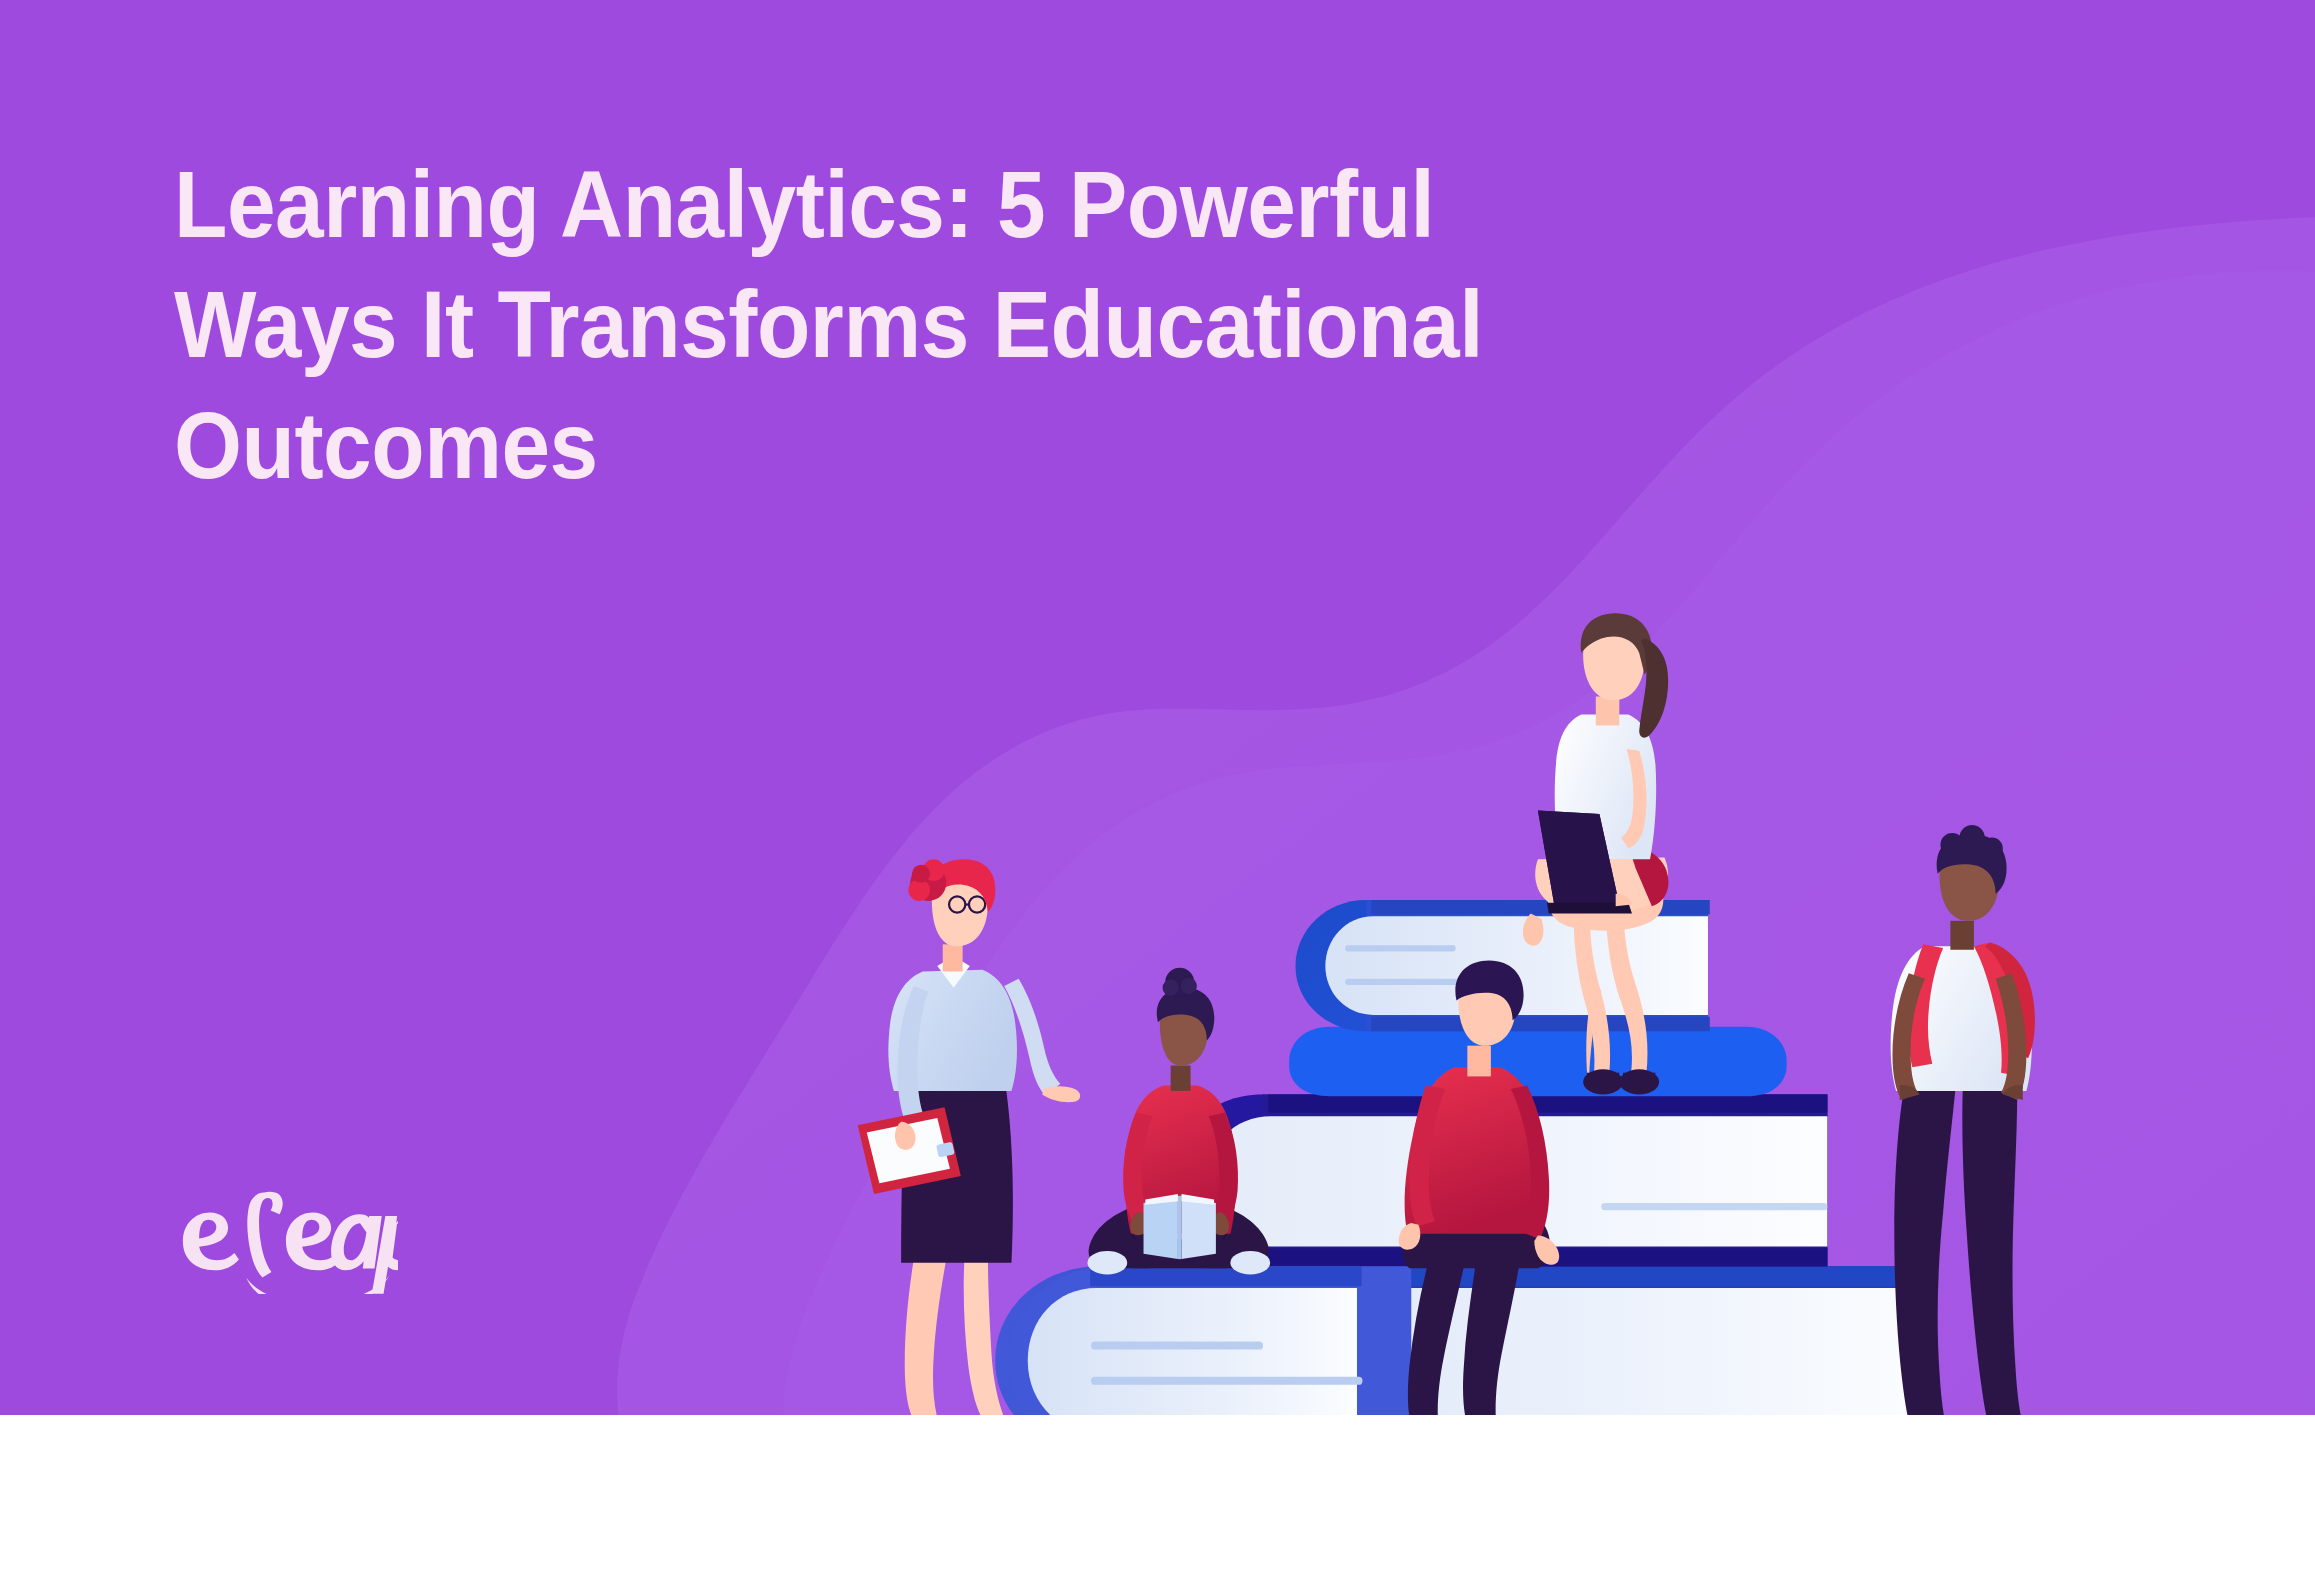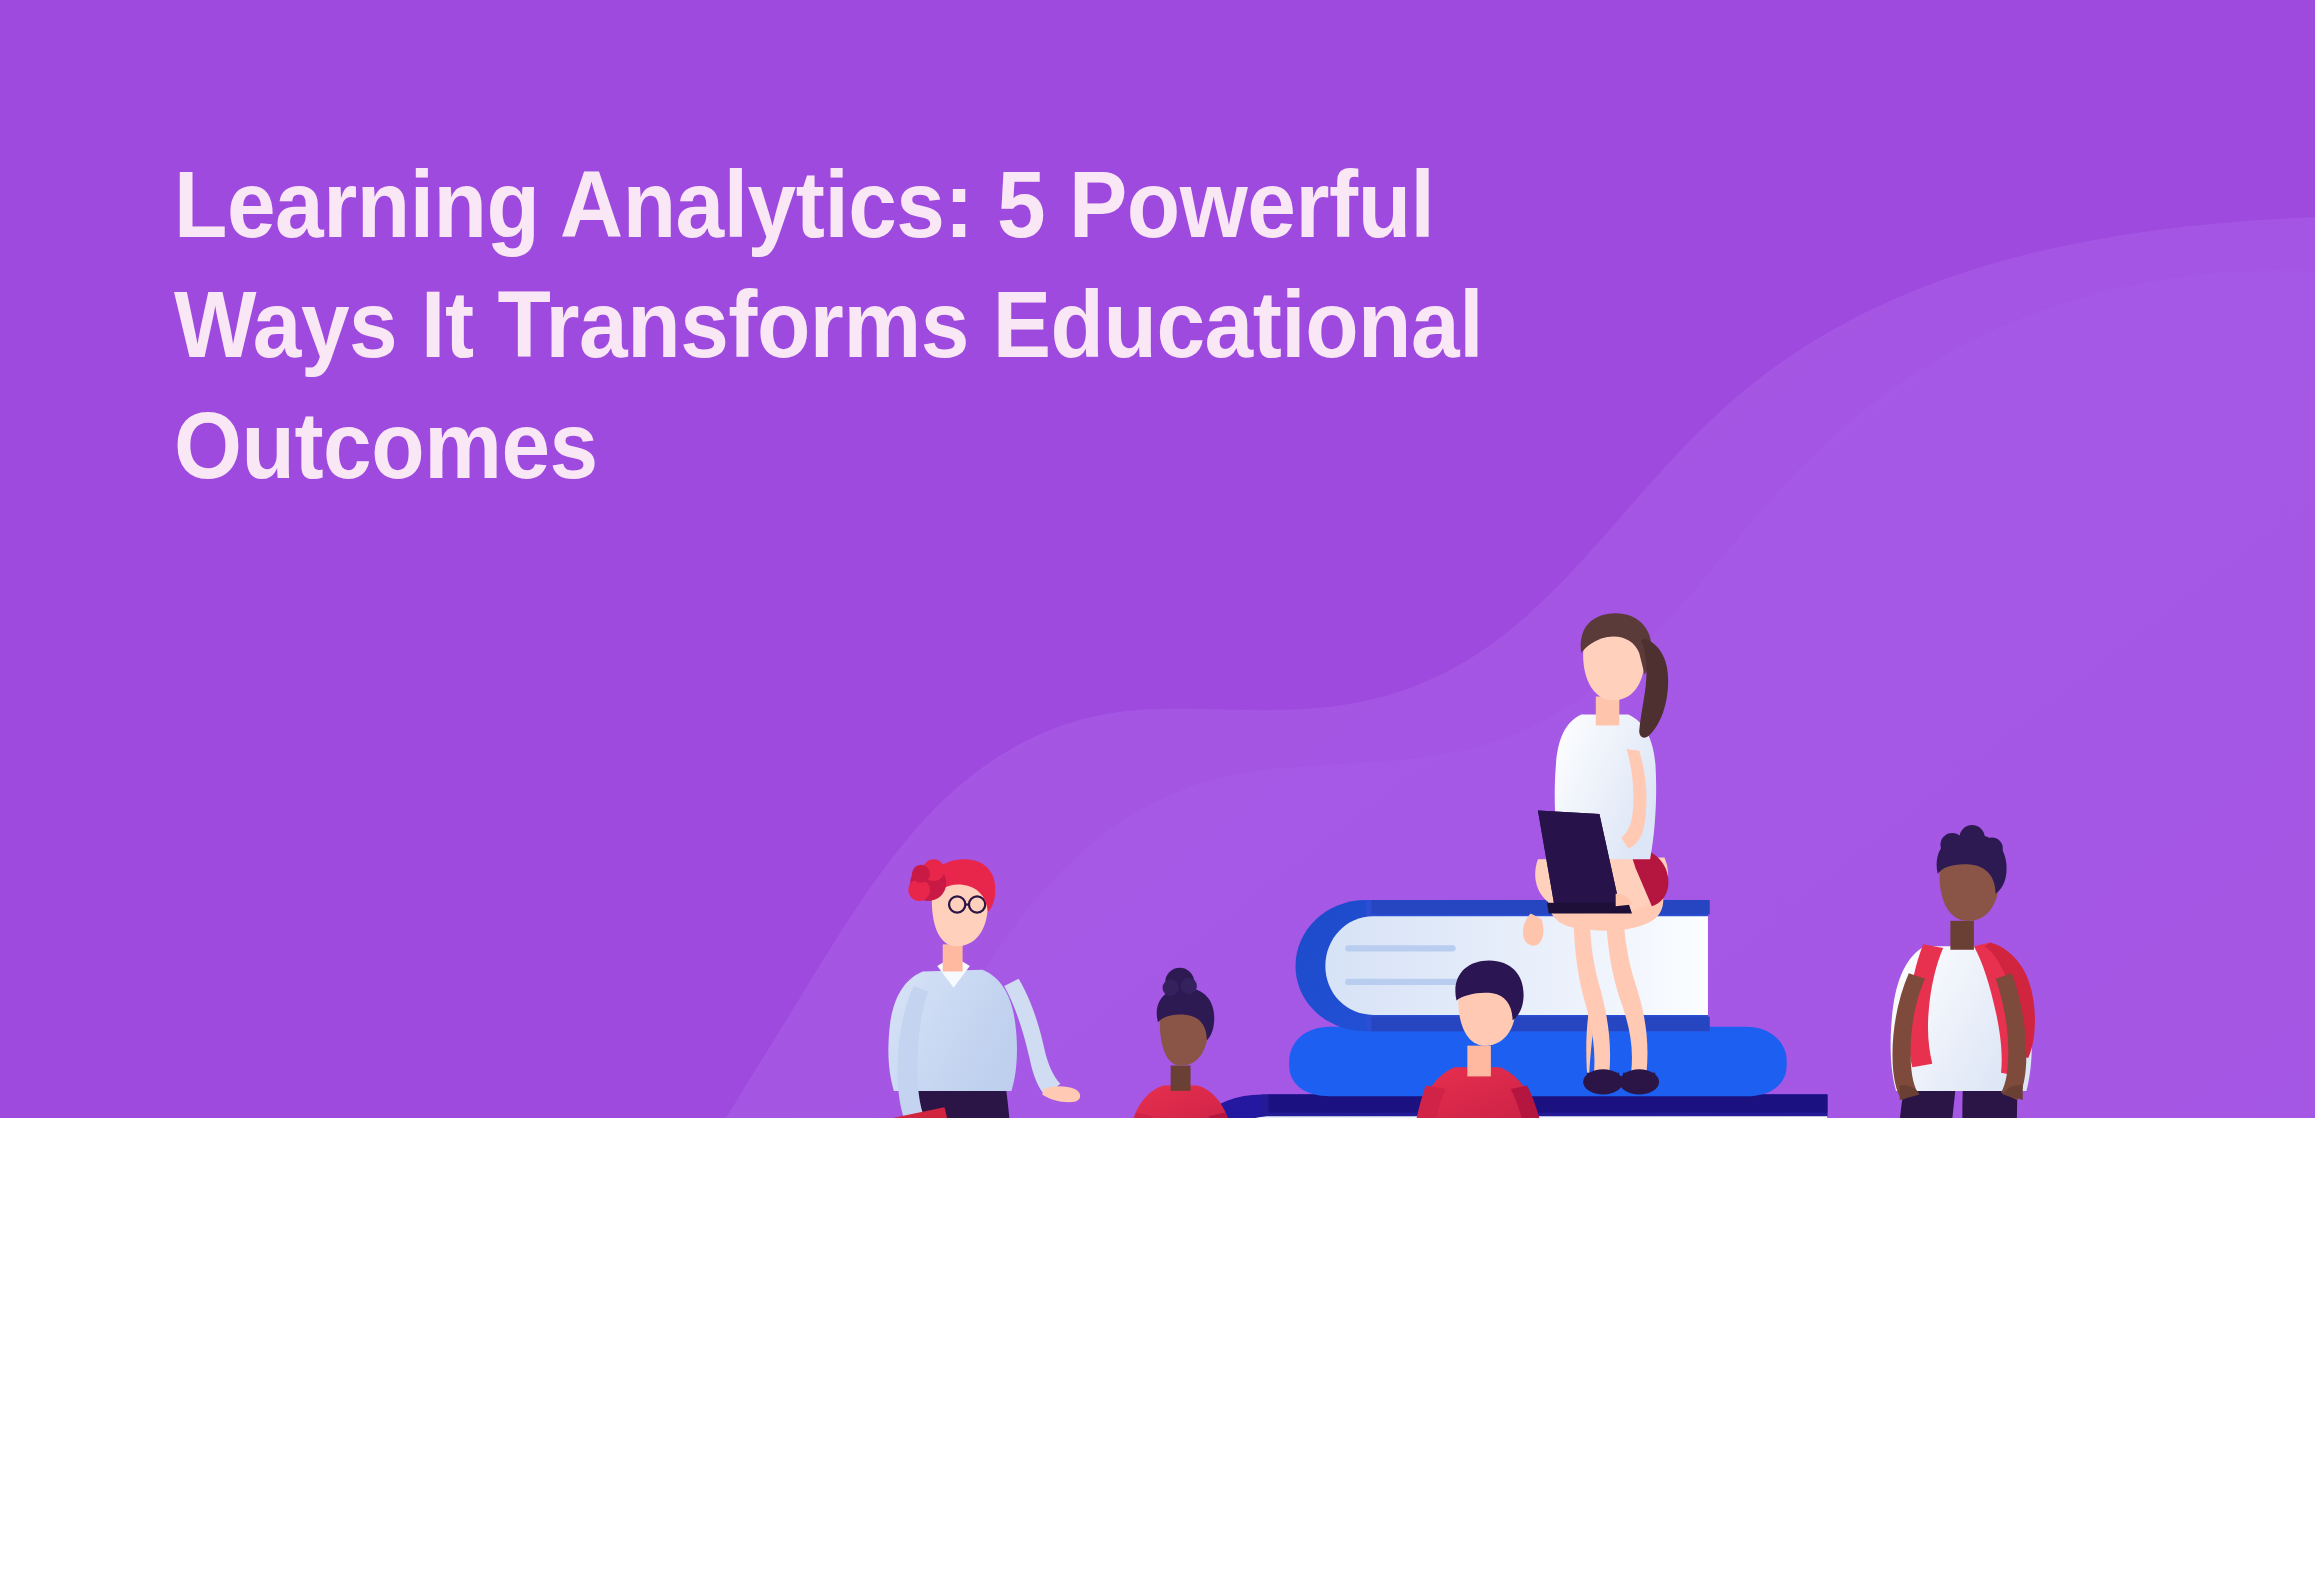--- a/index.html
+++ b/index.html
@@ -3,21 +3,21 @@
 <meta charset="utf-8">
 <style>
   html, body {
     margin: 0;
     padding: 0;
     background: #ffffff;
   }
   #canvas {
     position: relative;
     width: 2316px;
-    height: 1118px;
+    height: 1415px;
     overflow: hidden;
     background: #9f4ade;
     font-family: "Liberation Sans", sans-serif;
   }
   
   #bg-base {
     position: absolute;
     inset: 0;
     background: #9f4ade;
   }

